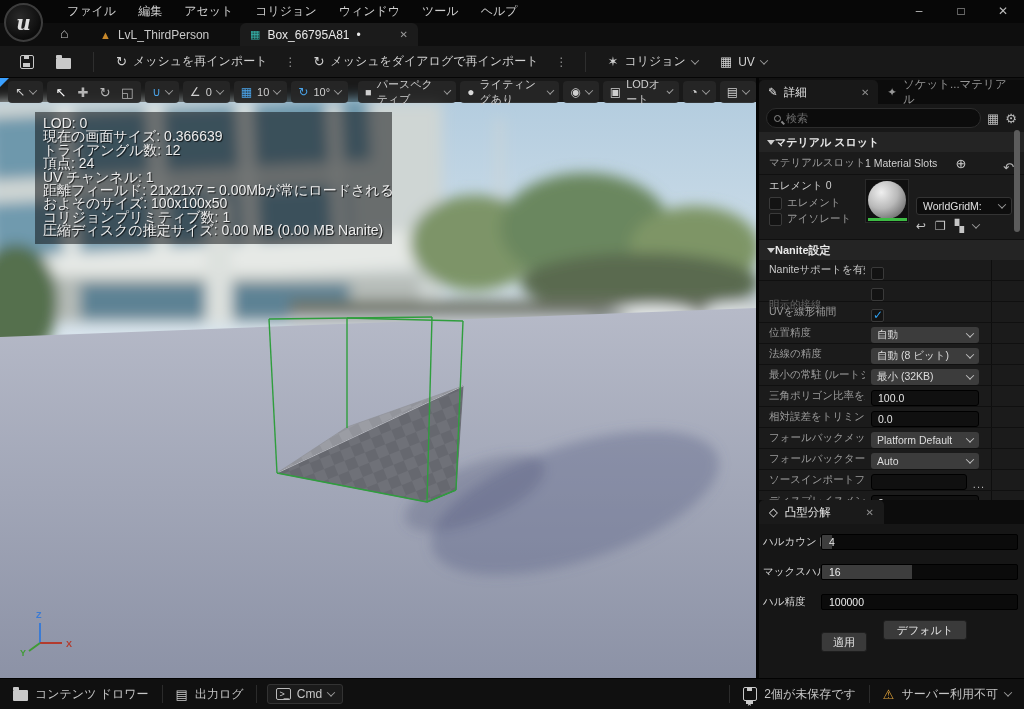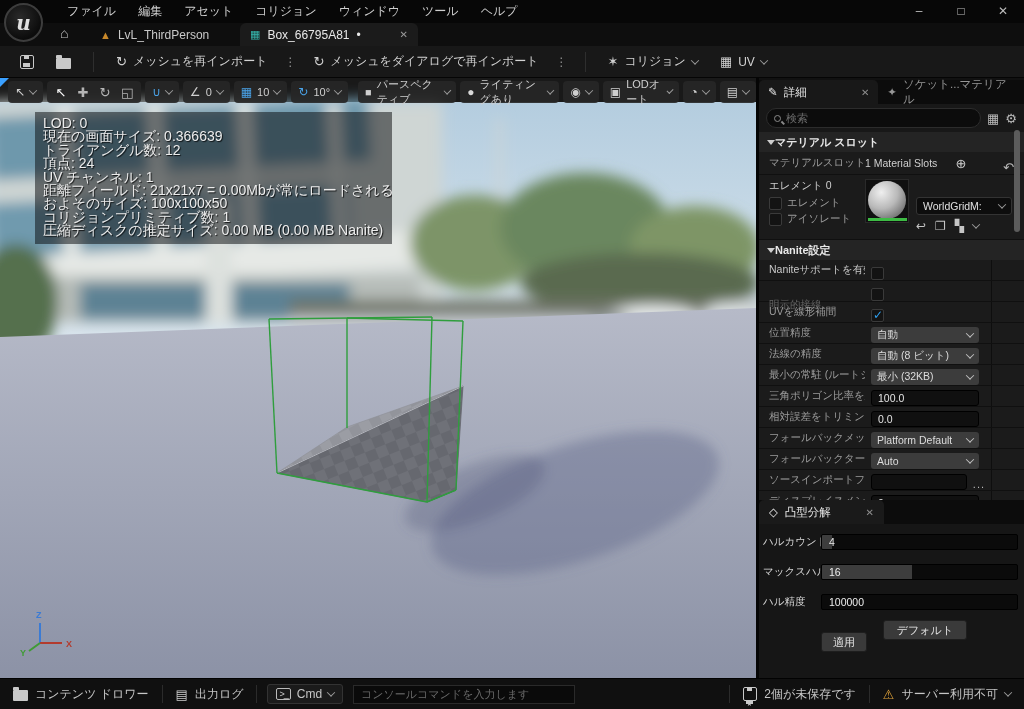--- a/index.html
+++ b/index.html
@@ -575,21 +575,20 @@
     <div class="sbtn">
       <span class="glyph">▤</span>
       <span>出力ログ</span>
     </div>
     <div class="ssep"></div>
     <div class="cmdbox">
       <span class="prompticon">&gt;_</span>
       <span>Cmd</span>
       <span class="chev"></span>
     </div>
-    <input class="consoleinput" type="text" placeholder="コンソールコマンドを入力します" style="">
     <div class="sright">
       <div class="ssep"></div>
       <div class="sbtn">
         <span class="icon-floppy floppy-star"></span>
         <span>2個が未保存です</span>
       </div>
       <div class="ssep"></div>
       <div class="sbtn">
         <span class="warn">⚠</span>
         <span>サーバー利用不可</span>

